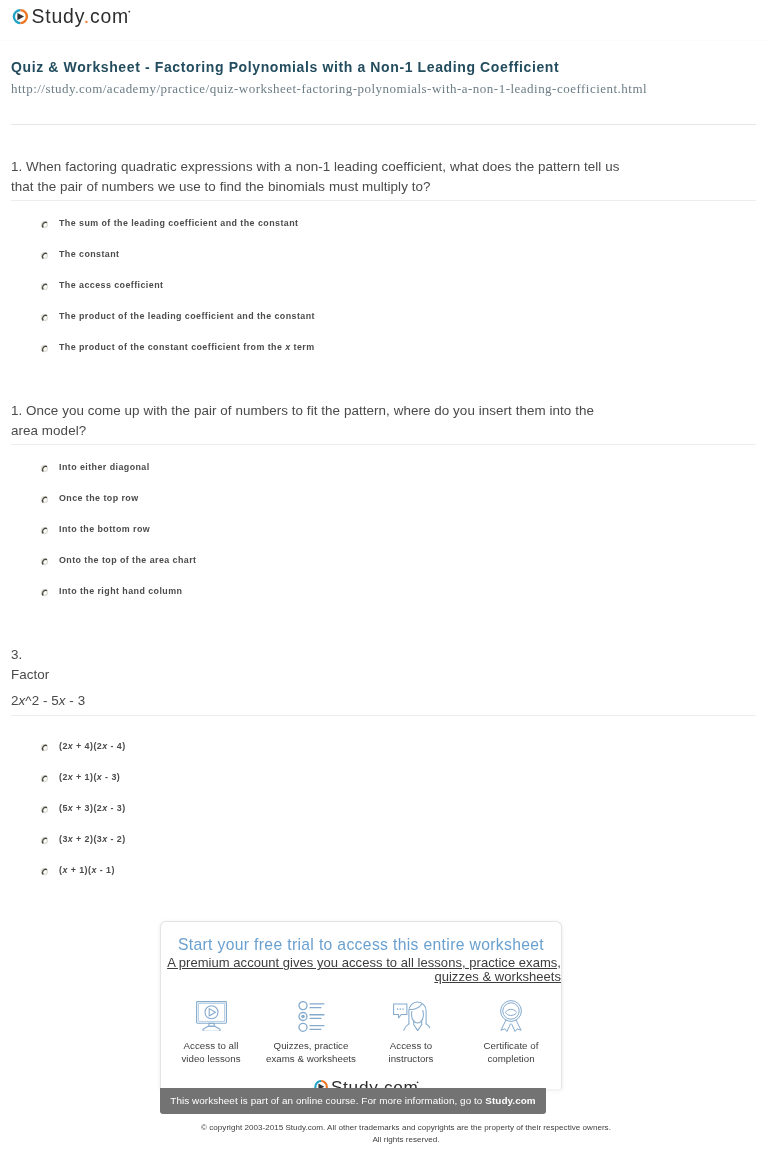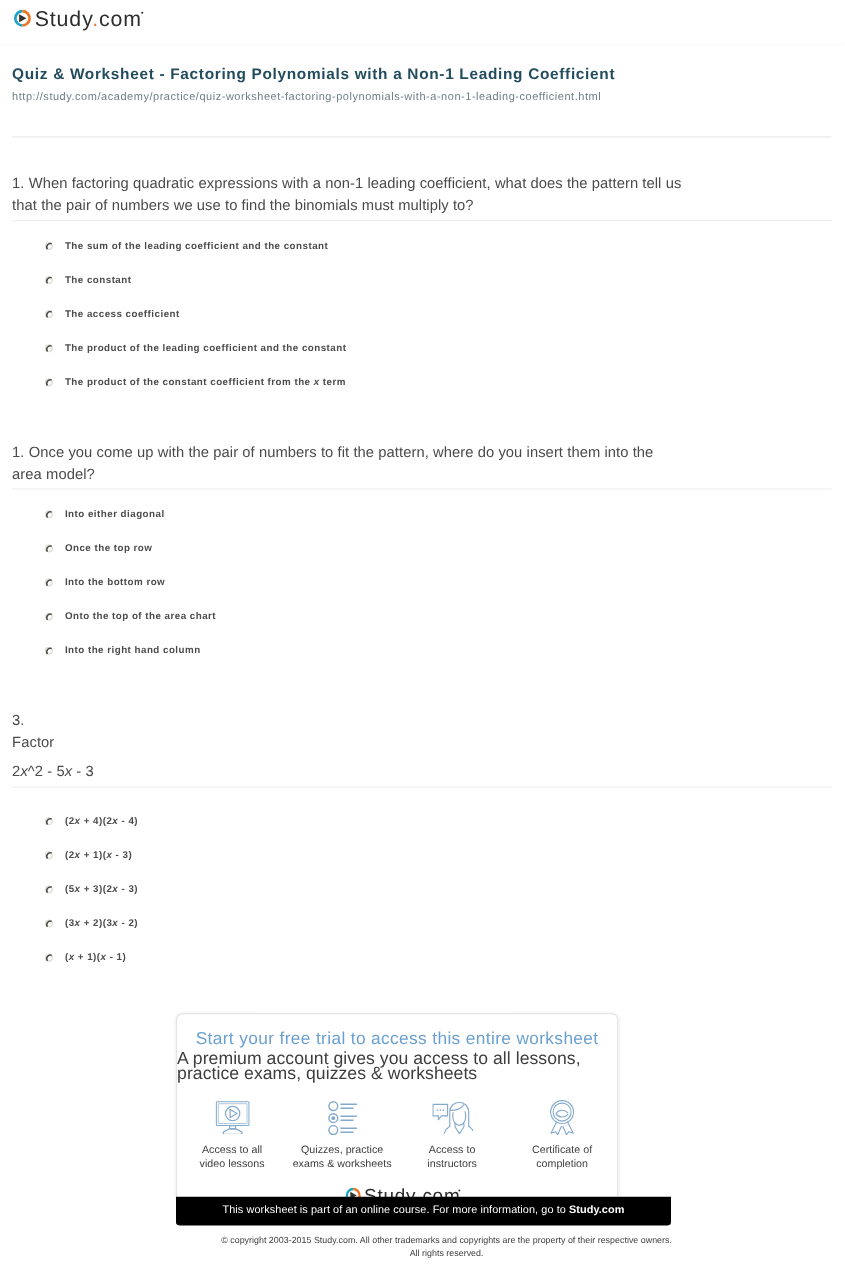--- a/index.html
+++ b/index.html
@@ -8,45 +8,45 @@
 
   
   .site-header{position:absolute;left:0;top:0;width:768px;height:41px;box-sizing:border-box;}
   .site-header:after{content:"";position:absolute;left:0;bottom:0;width:768px;height:1px;background:#fbfbfb;}
   .logo{position:absolute;left:0px;top:0px;display:flex;align-items:center;}
   .logo svg{display:block;}
 
   
   .title-wrap{position:absolute;left:11px;top:56px;width:560px;}
   h1.page-title{margin:0;font-size:14px;line-height:22.4px;font-weight:bold;color:#234d5e;letter-spacing:0.62px;}
-  .page-url{margin-top:5px;font-size:10px;line-height:11px;color:#6c7d86;letter-spacing:0.485px;white-space:nowrap;}
+  .page-url{margin-top:5px;font-size:13px;line-height:11px;color:#6c7d86;letter-spacing:0.485px;white-space:nowrap;font-family:Liberation Serif, serif;}
   .title-rule{position:absolute;left:11px;top:124px;width:745px;height:1px;background:#e6e6e6;}
 
   
   .q{position:absolute;left:11px;width:748px;}
   .q-text{font-size:13.4px;line-height:19.7px;color:#4a4a4a;width:612px;letter-spacing:0.07px;}
   .q-text i{font-style:italic;}
   .q-expr{margin-top:7px;}
   .q-rule{width:745px;height:1px;background:#ededed;margin-top:4px;}
   .choices{margin-top:16px;}
   .choice{position:relative;height:31px;}
   .radio{position:absolute;left:29px;top:-2px;width:9px;height:9px;}
   .choice-label{position:absolute;left:48px;top:0px;font-size:8.9px;line-height:13px;font-weight:bold;color:#4b4b4b;letter-spacing:0.44px;white-space:nowrap;}
   .choice-label i{font-style:italic;}
 
   
   .promo{position:absolute;left:160px;top:921px;width:402px;height:168px;background:#fff;border:1px solid #e4e4e4;border-top-left-radius:6px;border-top-right-radius:6px;border-bottom:0;box-sizing:border-box;overflow:hidden;box-shadow:0 1px 4px rgba(0,0,0,0.09);}
   .promo-title{text-align:center;color:#6aa0cf;font-size:15.7px;line-height:20px;margin-top:13px;font-weight:normal;letter-spacing:0.345px;}
-  .promo-sub{text-align:left;color:#3d3d3d;font-size:16px;line-height:14px;margin-top:1px;letter-spacing:0.045px;}
+  .promo-sub{text-align:right;color:#3d3d3d;font-size:13px;line-height:14px;margin-top:1px;letter-spacing:0.045px;text-decoration:underline;}
   .promo-feats{display:flex;justify-content:center;margin:16px 0 0 0;}
   .feat{width:103.7px;text-align:center;}
   .feat-icon{height:32px;display:flex;align-items:center;justify-content:center;}
   .feat-label{margin-top:8px;font-size:9.7px;line-height:12.6px;color:#3d3d3d;letter-spacing:0.03px;}
   .promo-logo{display:flex;align-items:center;justify-content:center;margin-top:7px;}
-  .promo-bar{position:absolute;left:160px;top:1088px;width:450px;height:26px;background:#000000;color:#ffffff;font-size:9.9px;line-height:26px;text-align:center;letter-spacing:0.075px;box-sizing:border-box;border-bottom-left-radius:3px;border-bottom-right-radius:3px;}
+  .promo-bar{position:absolute;left:160px;top:1088px;width:386px;height:26px;background:#737373;color:#ffffff;font-size:9.9px;line-height:26px;text-align:center;letter-spacing:0.075px;box-sizing:border-box;border-bottom-left-radius:3px;border-bottom-right-radius:3px;}
   .promo-bar b{font-weight:bold;}
   .copyright{position:absolute;left:0;top:1122px;width:768px;text-align:center;font-size:8.05px;line-height:11.9px;color:#3d3d3d;letter-spacing:0.025px;padding-left:22px;}
 </style>
 </head>
 <body>
 
 <div class="page">
 
   <div class="site-header">
     <a class="logo">

